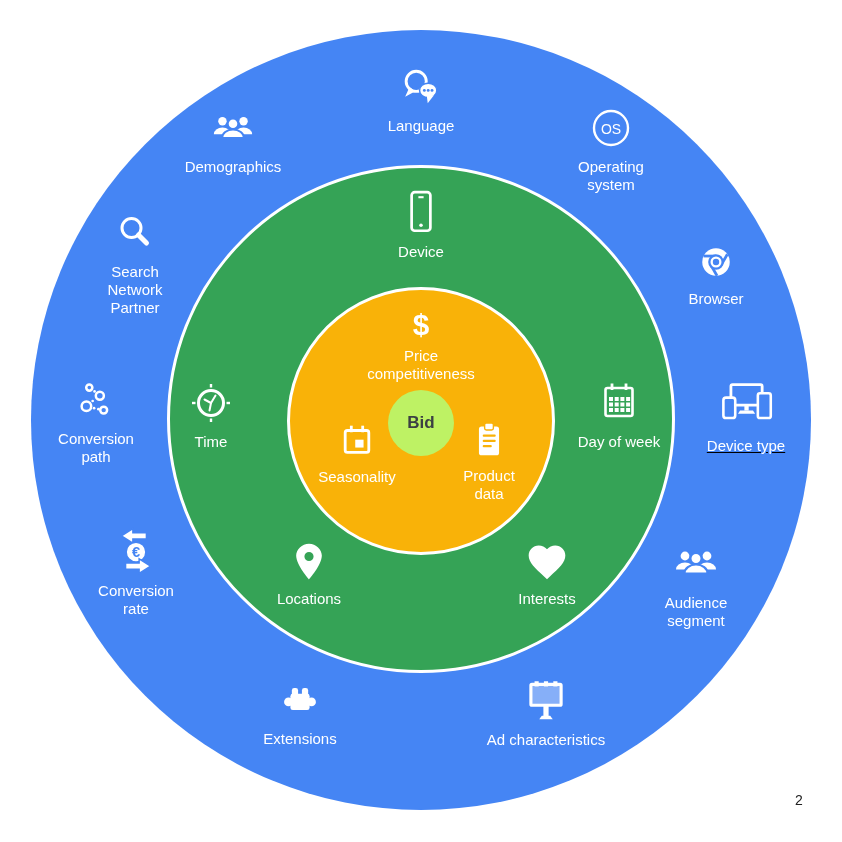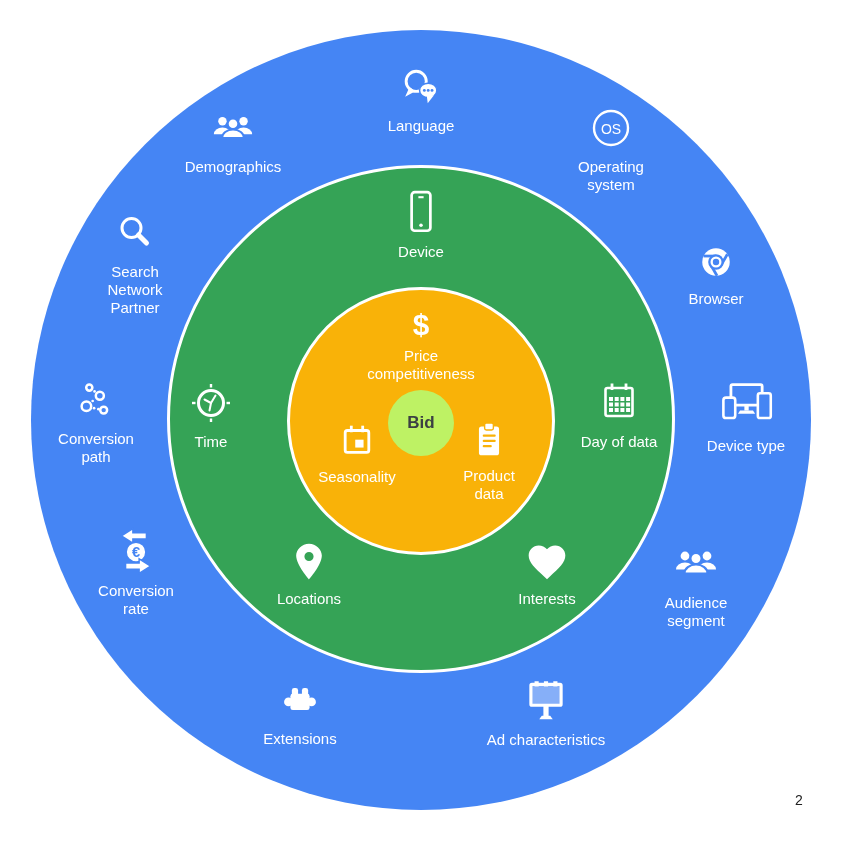--- a/index.html
+++ b/index.html
@@ -82,21 +82,21 @@
       <line x1="10.5" y1="17.5" x2="24" y2="17.5" transform="rotate(120 24 24)"></line>
       <line x1="10.5" y1="17.5" x2="24" y2="17.5" transform="rotate(240 24 24)"></line>
     </g>
     <circle cx="24" cy="24" r="8.5" fill="#4585F4"></circle>
     <circle cx="24" cy="24" r="6" fill="#fff"></circle>
     <circle cx="24" cy="24" r="3.5" fill="#4585F4"></circle>
   </svg>
         </div>
         <div class="label" style="color: rgb(255, 255, 255);">Browser</div>
       </div>
-      <div class="item" style="left: 746px; top: 375px;">
+      <div class="item" style="left: 746px; top: 375px; text-decoration: underline;">
         <div class="icon" style="width: 56px; height: 56px;">
           <svg viewBox="0 0 52 44">
     <rect x="12" y="5" width="29" height="19" rx="1.5" fill="none" stroke="#fff" stroke-width="2.6"></rect>
     <rect x="24.5" y="24" width="4" height="5" fill="#fff"></rect>
     <path d="M18.5 32 L34.5 32 L32.5 29 L20.5 29 Z" fill="#fff"></path>
     <rect x="5" y="17" width="11" height="19" rx="2.5" fill="#4585F4" stroke="#fff" stroke-width="2.4"></rect>
     <rect x="37" y="13" width="12" height="23" rx="2" fill="#4585F4" stroke="#fff" stroke-width="2.4"></rect>
   </svg>
         </div>
         <div class="label" style="color: rgb(255, 255, 255);">Device type</div>
@@ -229,21 +229,21 @@
               <rect x="19.7" y="23.5" width="4" height="4"></rect>
               <rect x="25.4" y="23.5" width="4" height="4"></rect>
               <rect x="31.1" y="23.5" width="4" height="4"></rect>
       <rect x="14" y="29" width="4" height="4"></rect>
               <rect x="19.7" y="29" width="4" height="4"></rect>
               <rect x="25.4" y="29" width="4" height="4"></rect>
               <rect x="31.1" y="29" width="4" height="4"></rect>
     </g>
   </svg>
         </div>
-        <div class="label" style="color: rgb(255, 255, 255);">Day of data</div>
+        <div class="label" style="color: rgb(255, 255, 255);">Day of week</div>
       </div>
       <div class="item" style="left: 547px; top: 540px;">
         <div class="icon" style="width: 44px; height: 44px;">
           <svg viewBox="0 0 48 48">
     <path transform="scale(2)" fill="#fff" d="M12 21.35l-1.45-1.32C5.4 15.36 2 12.28 2 8.5 2 5.42 4.42 3 7.5 3c1.74 0 3.41.81 4.5 2.09C13.09 3.81 14.76 3 16.5 3 19.58 3 22 5.42 22 8.5c0 3.78-3.4 6.86-8.55 11.54L12 21.35z"></path>
   </svg>
         </div>
         <div class="label" style="color: rgb(255, 255, 255);">Interests</div>
       </div>
       <div class="item" style="left: 309px; top: 540px;">

